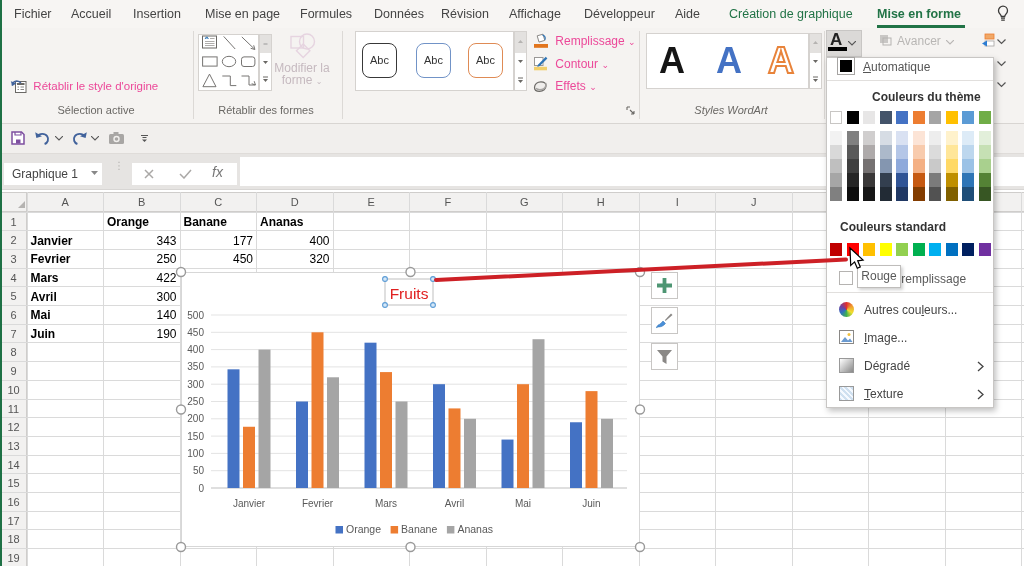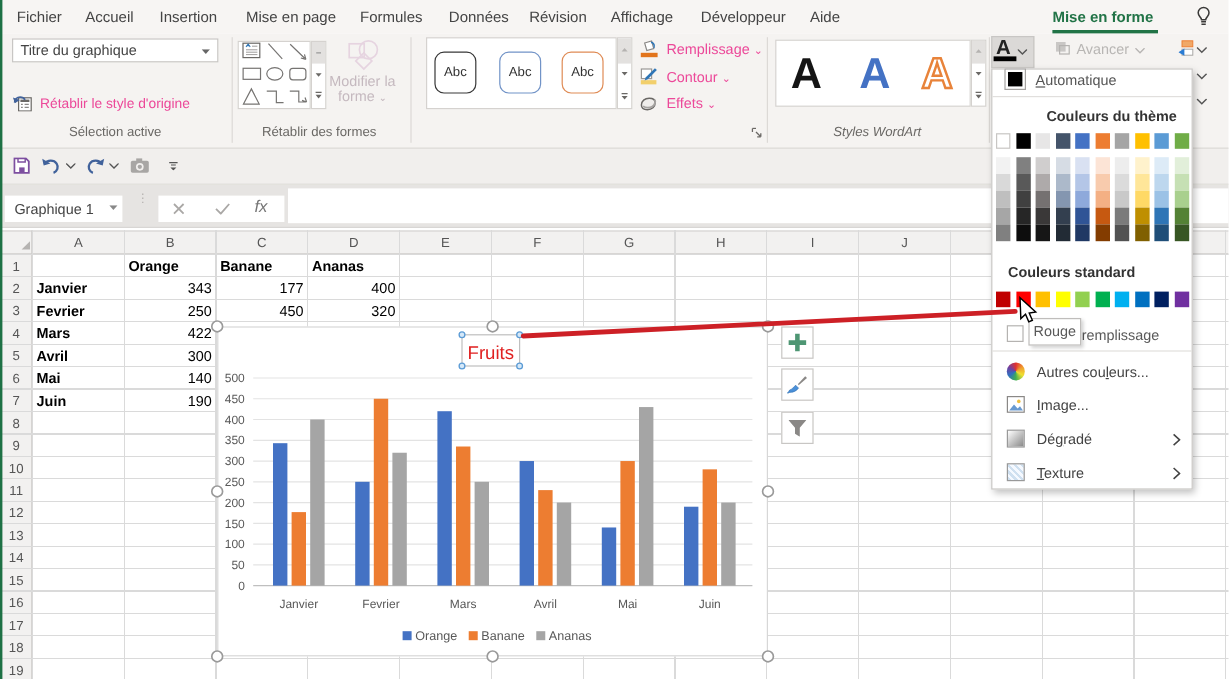--- a/index.html
+++ b/index.html
@@ -20,34 +20,30 @@
 <div class="tab" style="left:14px;">Fichier</div>
 <div class="tab" style="left:71px;">Accueil</div>
 <div class="tab" style="left:133px;">Insertion</div>
 <div class="tab" style="left:205px;">Mise en page</div>
 <div class="tab" style="left:300px;">Formules</div>
 <div class="tab" style="left:374px;">Données</div>
 <div class="tab" style="left:441px;">Révision</div>
 <div class="tab" style="left:509px;">Affichage</div>
 <div class="tab" style="left:584px;">Développeur</div>
 <div class="tab" style="left:675px;">Aide</div>
+<div class="tab grn" style="left:729px;">Création de graphique</div>
 <div class="tab grn" style="left:877px;font-weight:bold;">Mise en forme</div>
 <div class="abs" style="left:877px;top:25px;width:88px;height:3px;background:#217346;"></div>
 <svg class="abs" style="left:997px;top:5px;" width="12" height="17" viewBox="0 0 12 17">
       <path d="M6 1.2a4.5 4.5 0 0 1 4.5 4.5c0 1.9-1.1 2.9-1.9 3.9-0.5 0.6-0.8 1.2-0.9 1.9H4.3c-0.1-0.7-0.4-1.3-0.9-1.9C2.6 8.6 1.5 7.6 1.5 5.7A4.5 4.5 0 0 1 6 1.2z" fill="none" stroke="#3b3a39" stroke-width="1.3"></path>
       <path d="M4 13.2h4M4.2 15.2h3.6" stroke="#3b3a39" stroke-width="1.2"></path>
     </svg>
 
 <div class="abs" style="left:0;top:28px;width:1024px;height:96px;background:#f5f3f1;border-bottom:1px solid #d8d5d2;"></div>
 
-<div class="abs" style="left:10px;top:32px;width:172px;height:20px;background:#fff;border:1px solid #c8c6c4;font-size:12px;color:#444;line-height:18px;padding-left:6px;">Titre du graphique
-  <svg class="abs" style="right:6px;top:8px;" width="7" height="4" viewBox="0 0 7 4">
-        <path d="M0 0l3.5 4L7 0z" fill="#666"></path>
-      </svg>
-</div>
 <div class="abs rbtxt" style="left:10px;top:78px;height:15px;">
   <svg width="17" height="15" viewBox="0 0 17 15" style="vertical-align:-3px;">
         <rect x="5.5" y="3.5" width="10.5" height="11" fill="#fff" stroke="#6a6865"></rect>
         <rect x="7" y="5" width="7.5" height="2" fill="#6a6865"></rect>
         <path d="M7.5 9h1.5M10.5 9h3.5M7.5 11.5h1.5M10.5 11.5h3.5" stroke="#8a8886" stroke-width="1"></path>
         <path d="M2.2 7.5c0-2.6 2-4.6 4.6-4.6 1.8 0 3.3 0.9 4.1 2.2" fill="none" stroke="#41629b" stroke-width="1.5"></path>
         <path d="M0.8 3.2l1.6 4.8 4.2-2.7z" fill="#41629b"></path>
       </svg>
   <span style="margin-left:3px;font-size:11.5px;">Rétablir le style d'origine</span>
 </div>

